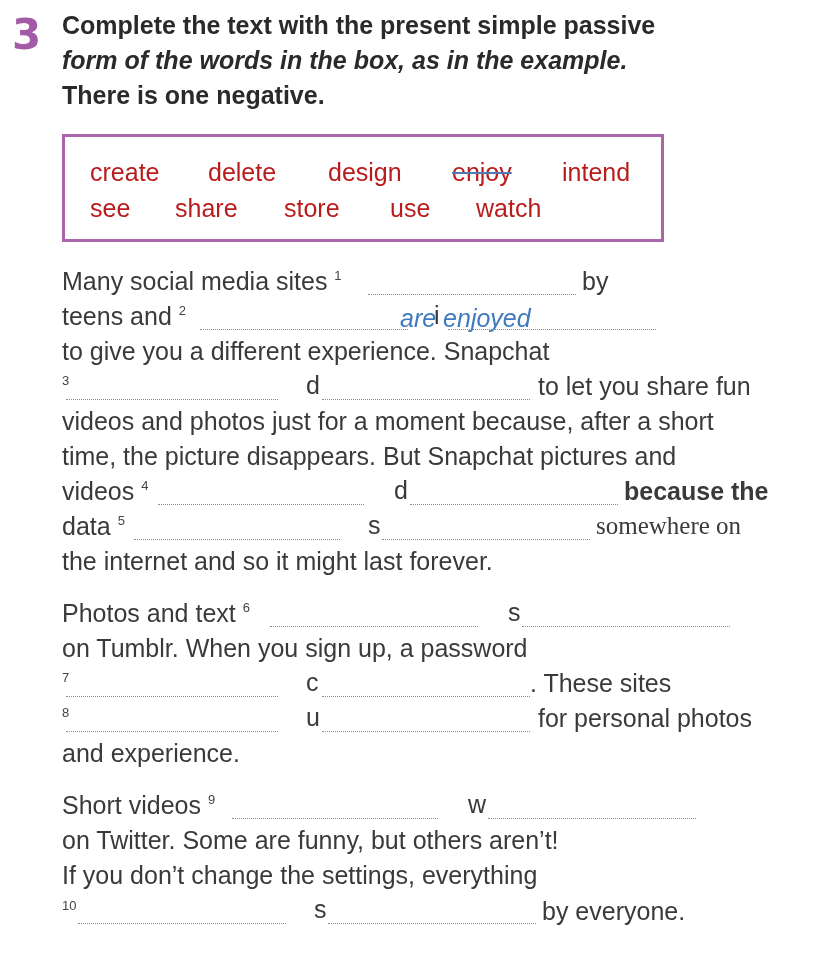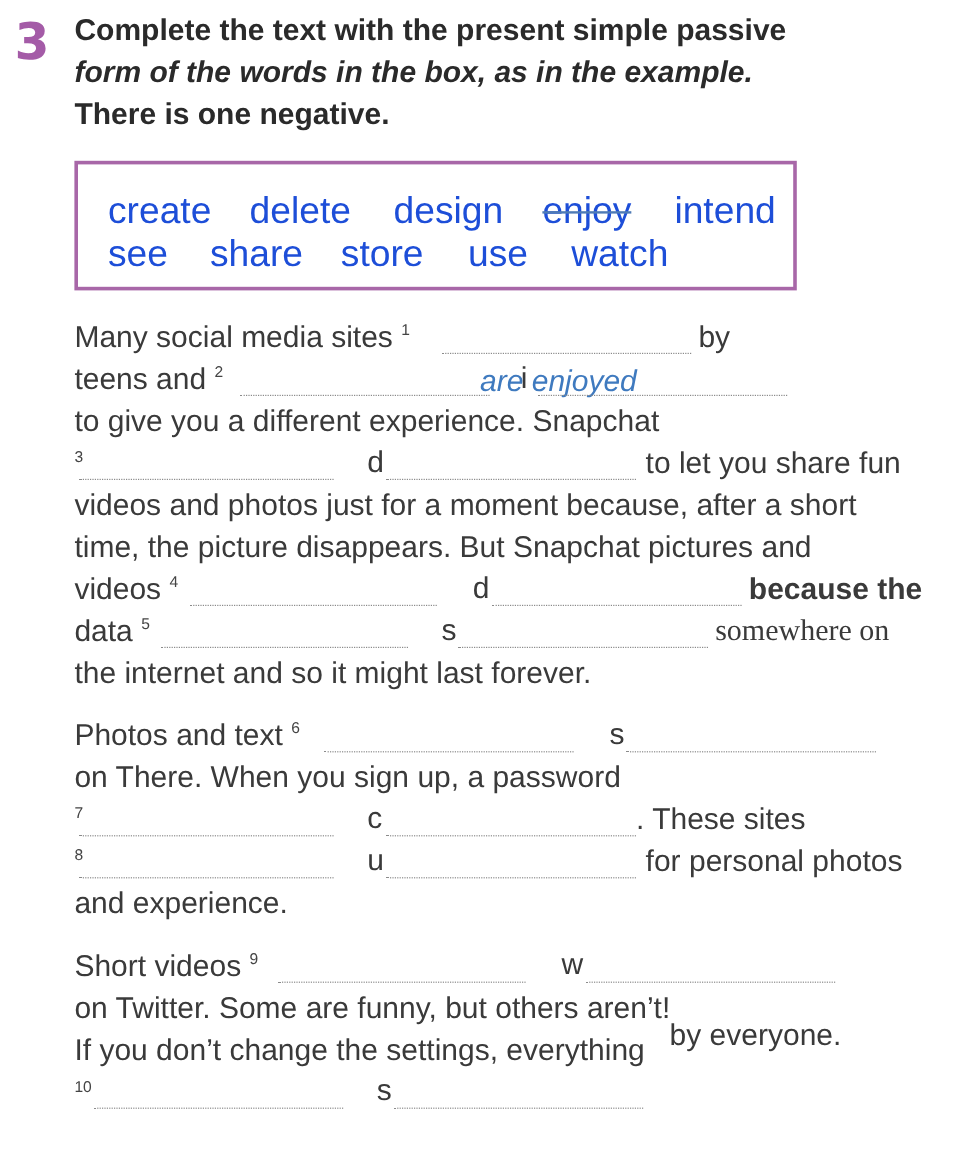--- a/index.html
+++ b/index.html
@@ -4,21 +4,21 @@
 <style>
   html, body { margin:0; padding:0; background:#ffffff; }
   body { width:817px; height:979px; position:relative; overflow:hidden;
          font-family:"Liberation Sans", sans-serif; color:#3a3a3a; }
   .num { position:absolute; left:12px; top:10px; font-size:42px; font-weight:bold;
          color:#a45ba7; font-family:"DejaVu Sans", sans-serif; letter-spacing:-1px; }
   .instr { position:absolute; left:62px; font-size:25px; font-weight:bold; color:#2a2a2a;
            line-height:35px; white-space:nowrap; }
   .box { position:absolute; left:62px; top:134px; width:602px; height:108px;
          border:3px solid #a867a8; box-sizing:border-box; }
-  .word { position:absolute; font-size:31px; color:#1d4ed8; white-space:nowrap;text-align:center; }
+  .word { position:absolute; font-size:25px; color:#b91c1c; white-space:nowrap;text-align:center; }
   .struck { text-decoration:line-through; text-decoration-color:#4f7bb5; text-decoration-thickness:2px; }
   .line { position:absolute; font-size:25px; color:#3a3a3a; white-space:nowrap; line-height:30px; }
   .sup { font-size:13px; position:relative; top:-10px; margin-right:3px; color:#444; }
   .supblock { position:absolute; font-size:13px; color:#444; }
   .blank { position:absolute; height:0; border-bottom:1.5px dotted #8a8a8a; }
   .answer { position:absolute; font-size:25px; font-style:italic; color:#3f7abf; white-space:nowrap; }
   .letter { position:absolute; font-size:25px; color:#3a3a3a; }
 </style>
 </head>
 <body>
@@ -73,21 +73,21 @@
 <div class="blank" style="left:382px;top:539px;width:208px;"></div>
 <span class="line" style="left:596px;top:511px;font-family:Liberation Serif, serif;">somewhere on</span>
 
 <div class="line" style="left:62px;top:546px;">the internet and so it might last forever.</div>
 
 <div class="line" style="left:62px;top:598px;"><span>Photos and text</span> <span class="sup">6</span></div>
 <div class="blank" style="left:270px;top:626px;width:208px;"></div>
 <span class="letter" style="left:508px;top:598px;">s</span>
 <div class="blank" style="left:522px;top:626px;width:208px;"></div>
 
-<div class="line" style="left:62px;top:633px;">on There. When you sign up, a password</div>
+<div class="line" style="left:62px;top:633px;">on Tumblr. When you sign up, a password</div>
 
 <span class="supblock" style="left:62px;top:670px;">7</span>
 <div class="blank" style="left:66px;top:696px;width:212px;"></div>
 <span class="letter" style="left:306px;top:668px;">c</span>
 <div class="blank" style="left:322px;top:696px;width:208px;"></div>
 <span class="line" style="left:530px;top:668px;">. These sites</span>
 
 <span class="supblock" style="left:62px;top:705px;">8</span>
 <div class="blank" style="left:66px;top:731px;width:212px;"></div>
 <span class="letter" style="left:306px;top:703px;">u</span>
@@ -101,13 +101,13 @@
 <span class="letter" style="left:468px;top:790px;">w</span>
 <div class="blank" style="left:488px;top:818px;width:208px;"></div>
 
 <div class="line" style="left:62px;top:825px;">on Twitter. Some are funny, but others aren’t!</div>
 <div class="line" style="left:62px;top:860px;">If you don’t change the settings, everything</div>
 
 <span class="supblock" style="left:62px;top:898px;">10</span>
 <div class="blank" style="left:78px;top:923px;width:208px;"></div>
 <span class="letter" style="left:314px;top:895px;">s</span>
 <div class="blank" style="left:328px;top:923px;width:208px;"></div>
-<span class="line" style="left:542px;top:848px;margin-left:16px;">by everyone.</span>
+<span class="line" style="left:542px;top:896px;">by everyone.</span>
 
 </body></html>

